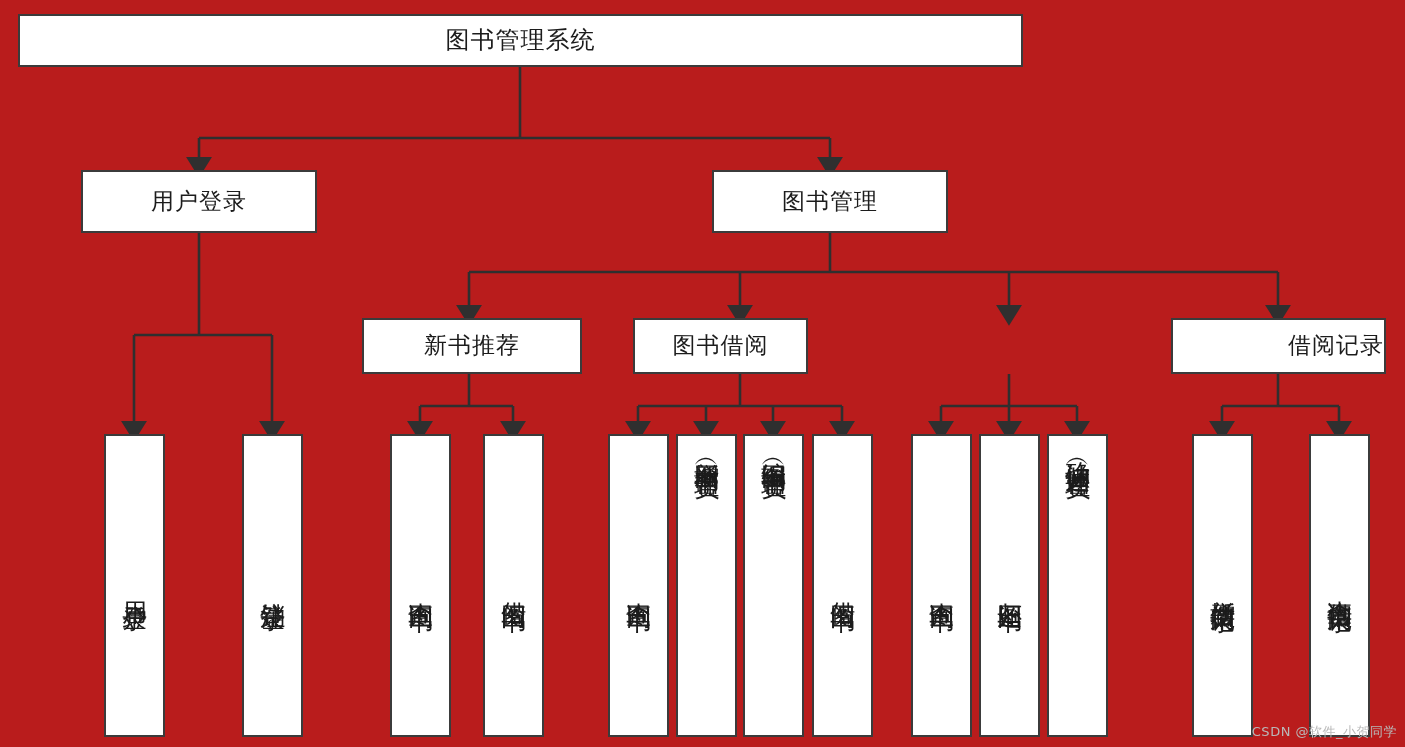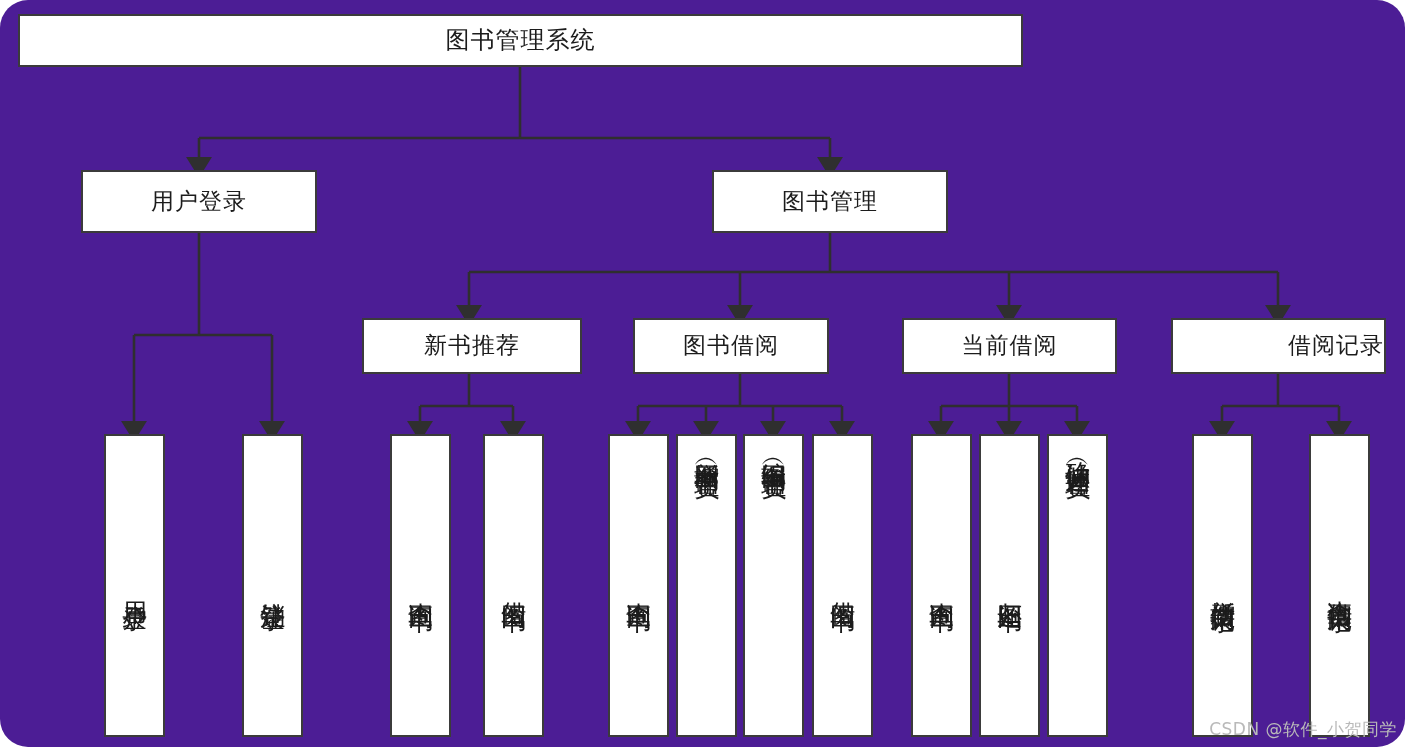--- a/index.html
+++ b/index.html
@@ -10,22 +10,21 @@
   body {
     width: 1405px;
     height: 747px;
     font-family: "DejaVu Sans", "Liberation Sans", sans-serif;
     overflow: hidden;
   }
   #diagram-root {
     position: relative;
     width: 1405px;
     height: 747px;
-    background: #4c1d95;
-    border-radius: 28px;
+    background: #b91c1c;
   }
   svg.connectors {
     position: absolute;
     left: 0;
     top: 0;
     width: 1405px;
     height: 747px;
     pointer-events: none;
   }
   .node {
@@ -64,21 +63,21 @@
   }
   .vtext {
     writing-mode: vertical-rl;
     text-orientation: upright;
     display: block;
   }
   .watermark {
     position: absolute;
     right: 8px;
     bottom: 6px;
-    font-size: 17px;
+    font-size: 13px;
     color: #b9b9b9;
     white-space: nowrap;
     letter-spacing: 0.5px;
   }
 </style>
 </head>
 <body>
 
 <div id="diagram-root">
 
@@ -139,25 +138,22 @@
   <div class="node node-h" style="left:81px; top:170px; width:236px; height:63px;">
     <span>用户登录</span>
   </div>
   <div class="node node-h" style="left:712px; top:170px; width:236px; height:63px;">
     <span>图书管理</span>
   </div>
 
   <div class="node node-h" style="left:362px; top:318px; width:220px; height:56px;">
     <span>新书推荐</span>
   </div>
-  <div class="node node-h" style="left:633px; top:318px; width:196px; height:56px;">
+  <div class="node node-h" style="left:633px; top:318px; width:175px; height:56px;">
     <span>图书借阅</span>
-  </div>
-  <div class="node node-h" style="left:902px; top:318px; width:215px; height:56px;">
-    <span>当前借阅</span>
   </div>
   <div class="node node-h" style="left:1171px; top:318px; width:215px; height:56px;justify-content:flex-end;">
     <span>借阅记录</span>
   </div>
 
   <div class="node node-v" style="left:104px; top:434px; width:61px; height:303px;">
     <span class="vtext">用户登录</span>
   </div>
   <div class="node node-v" style="left:242px; top:434px; width:61px; height:303px;">
     <span class="vtext">注销登录</span>

